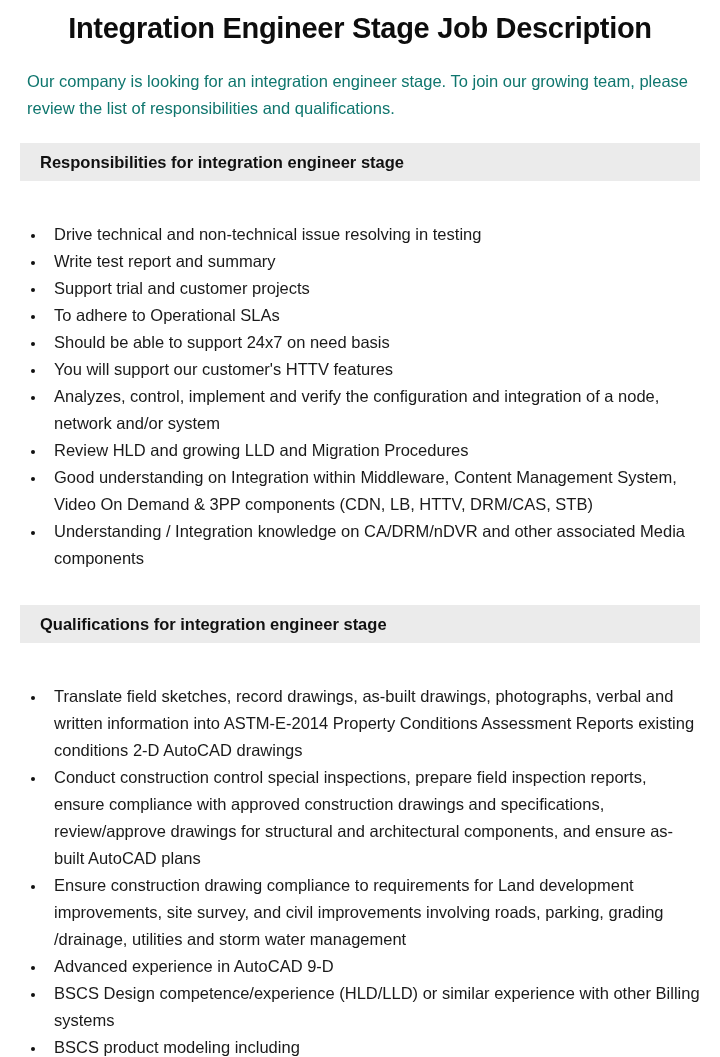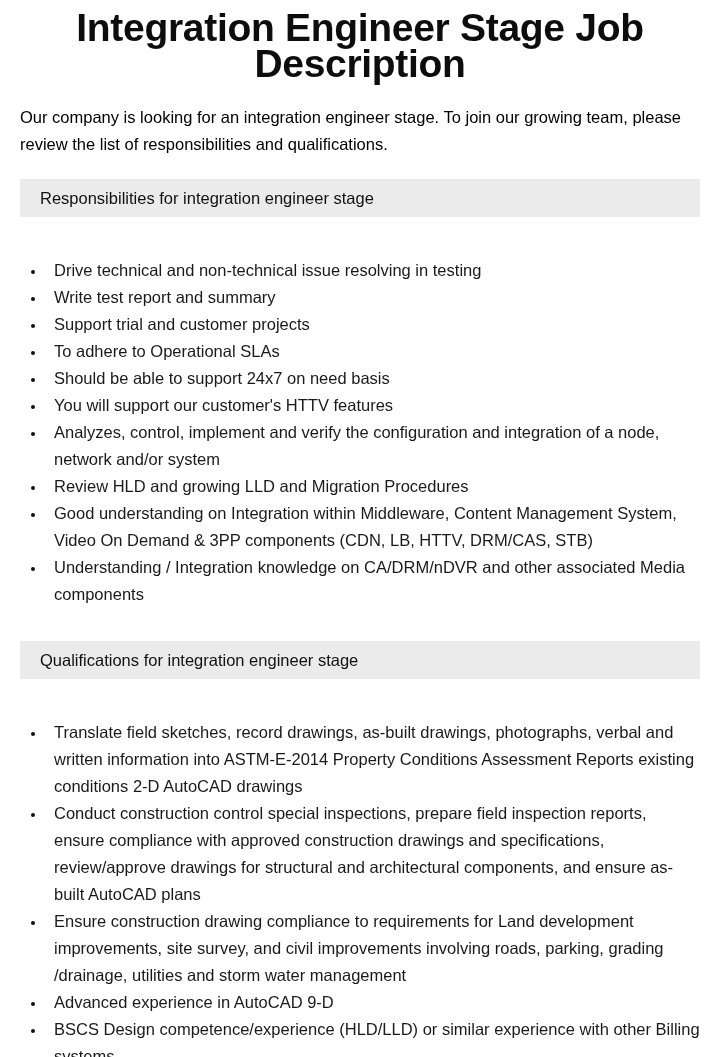--- a/index.html
+++ b/index.html
@@ -11,38 +11,38 @@
   body {
     width: 720px;
     min-height: 1057px;
     font-family: "Liberation Sans", "DejaVu Sans", sans-serif;
     color: #161616;
   }
   .page {
     padding: 6px 20px 30px 20px;
   }
   h1.doc-title {
-    font-size: 39px;
+    font-size: 29px;
     line-height: 36px;
     font-weight: 800;
     text-align: center;
     margin: 4px 0 22px 0;
     letter-spacing: -0.3px;
     color: #0d0d0d;
   }
   p.intro {
     font-size: 16.5px;
     line-height: 27px;
-    margin: 0 0 21px 0;
-    color: #000000;
+    margin: 0 0 21px 7px;
+    color: #0f766e;
   }
   .section-heading {
     background: #ebebeb;
     font-size: 16.5px;
-    font-weight: 400;
+    font-weight: 700;
     line-height: 20px;
     padding: 9px 20px 9px 20px;
     margin: 0;
     color: #111111;
   }
   ul.bullet-list {
     margin: 40px 0 33px 0;
     padding-left: 26px;
   }
   ul.bullet-list li {

